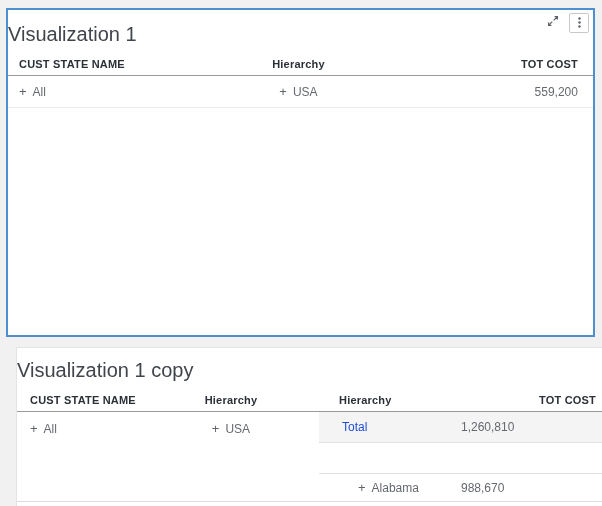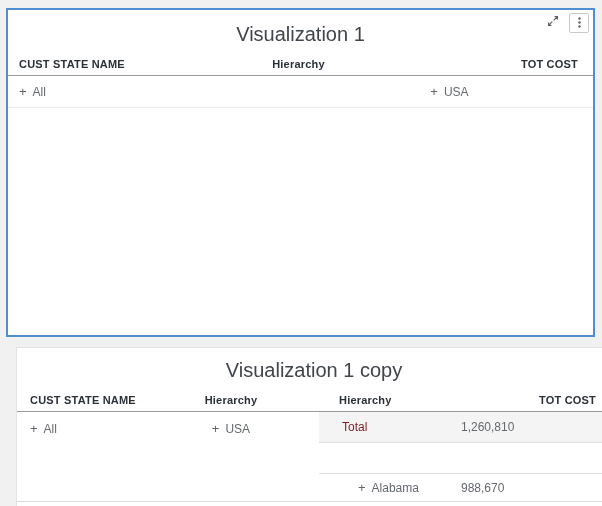--- a/index.html
+++ b/index.html
@@ -5,21 +5,21 @@
   html,body{margin:0;padding:0}
   body{
     width:602px;height:506px;position:relative;overflow:hidden;
     background:#f1f1f2;
     font-family:"Liberation Sans",sans-serif;
   }
   .panel{position:absolute;background:#ffffff;box-sizing:border-box}
   #top-panel{left:6px;top:8px;width:589px;height:329px;border:2px solid #4f8fd0}
   #bottom-panel{left:16px;top:347px;width:596px;height:160px;border:1px solid #e4e4e6;border-bottom:none;overflow:hidden}
 
-  .panel-title{text-align:center;font-size:20px;color:#40454c;line-height:24px}
+  .panel-title{text-align:left;font-size:20px;color:#40454c;line-height:24px}
   #top-panel .panel-title{padding-top:12px}
   #bottom-panel .panel-title{padding-top:10px}
 
   .toolbar{position:absolute;top:3px;right:4px;display:flex;gap:7px;align-items:center}
   .icon-btn{width:18px;height:18px;display:flex;align-items:center;justify-content:center;cursor:pointer;background:transparent}
   .icon-btn.bordered{border:1px solid #c9c9cc;border-radius:2px;background:#fff}
 
   .thead{display:flex;align-items:center;border-bottom:1px solid #9a9a9e;
          font-size:11px;font-weight:700;color:#2b3038;letter-spacing:.2px}
   #top-panel .thead{height:22px;margin-top:7px}
@@ -42,21 +42,21 @@
 
   .group{display:flex;border-bottom:1px solid #dededf;font-size:12px;color:#65696f}
   .gcell{padding-top:9px;box-sizing:border-box}
   .gcell.g1{width:158px;padding-left:13px}
   .gcell.g2{width:112px;text-align:center}
   .subtable{flex:1}
   .subrow{display:flex;align-items:center;height:30px;border-bottom:1px solid #e2e2e4}
   .subrow:last-child{border-bottom:none;height:27px}
   .subrow.shaded{background:#f4f4f5}
   .sublabel{flex:1}
-  .ind0{padding-left:23px;color:#7f1d1d}
+  .ind0{padding-left:23px;color:#1d4ed8}
   .ind1{padding-left:28px}
   .ind2{padding-left:39px}
   .subvalue{width:150px;padding-right:15px;box-sizing:border-box}
 </style>
 </head>
 <body>
 
 <div class="panel" id="top-panel">
   <div class="toolbar">
     <div class="icon-btn">
@@ -85,20 +85,21 @@
     <div class="c3">TOT COST</div>
   </div>
 
   <div class="trow">
     <div class="c1">
       <span class="plus">+</span><span>All</span>
     </div>
     <div class="c2">
       <span class="plus">+</span><span>USA</span>
     </div>
+    <div class="c3">559,200</div>
   </div>
 </div>
 
 <div class="panel" id="bottom-panel">
   <div class="panel-title">Visualization 1 copy</div>
 
   <div class="bhead">
     <div class="b1">CUST STATE NAME</div>
     <div class="b2">Hierarchy</div>
     <div class="bgap"></div>

